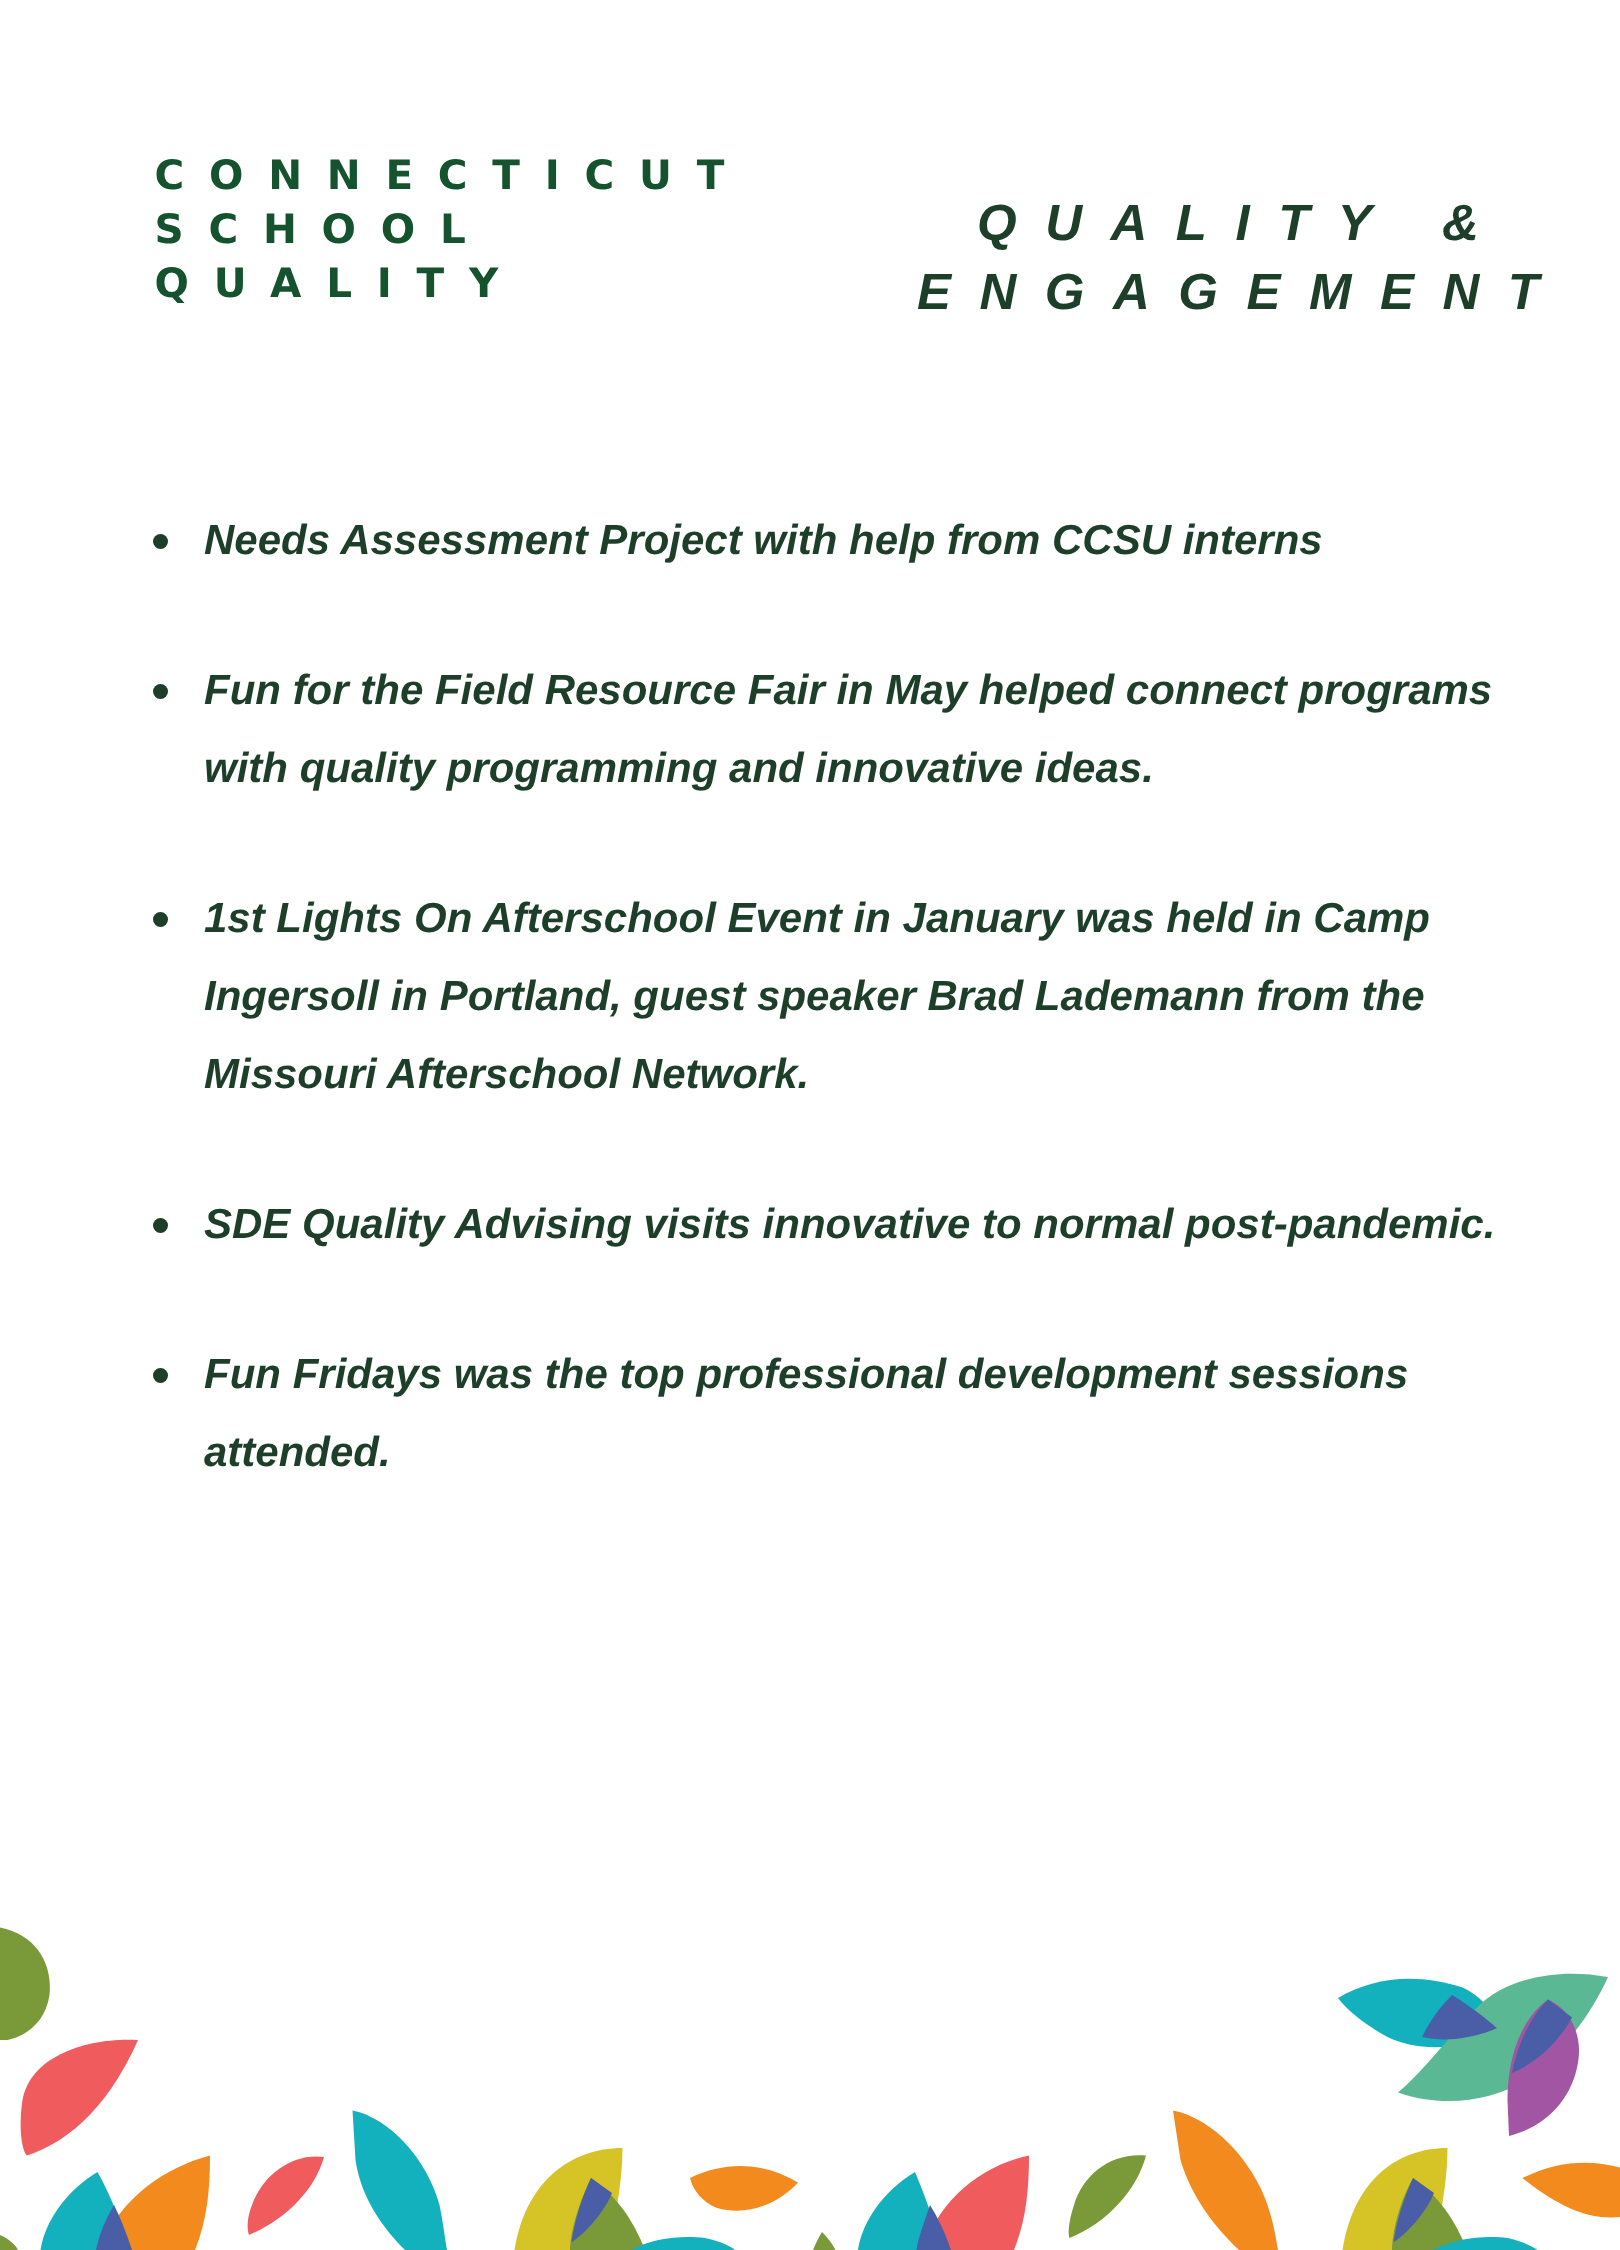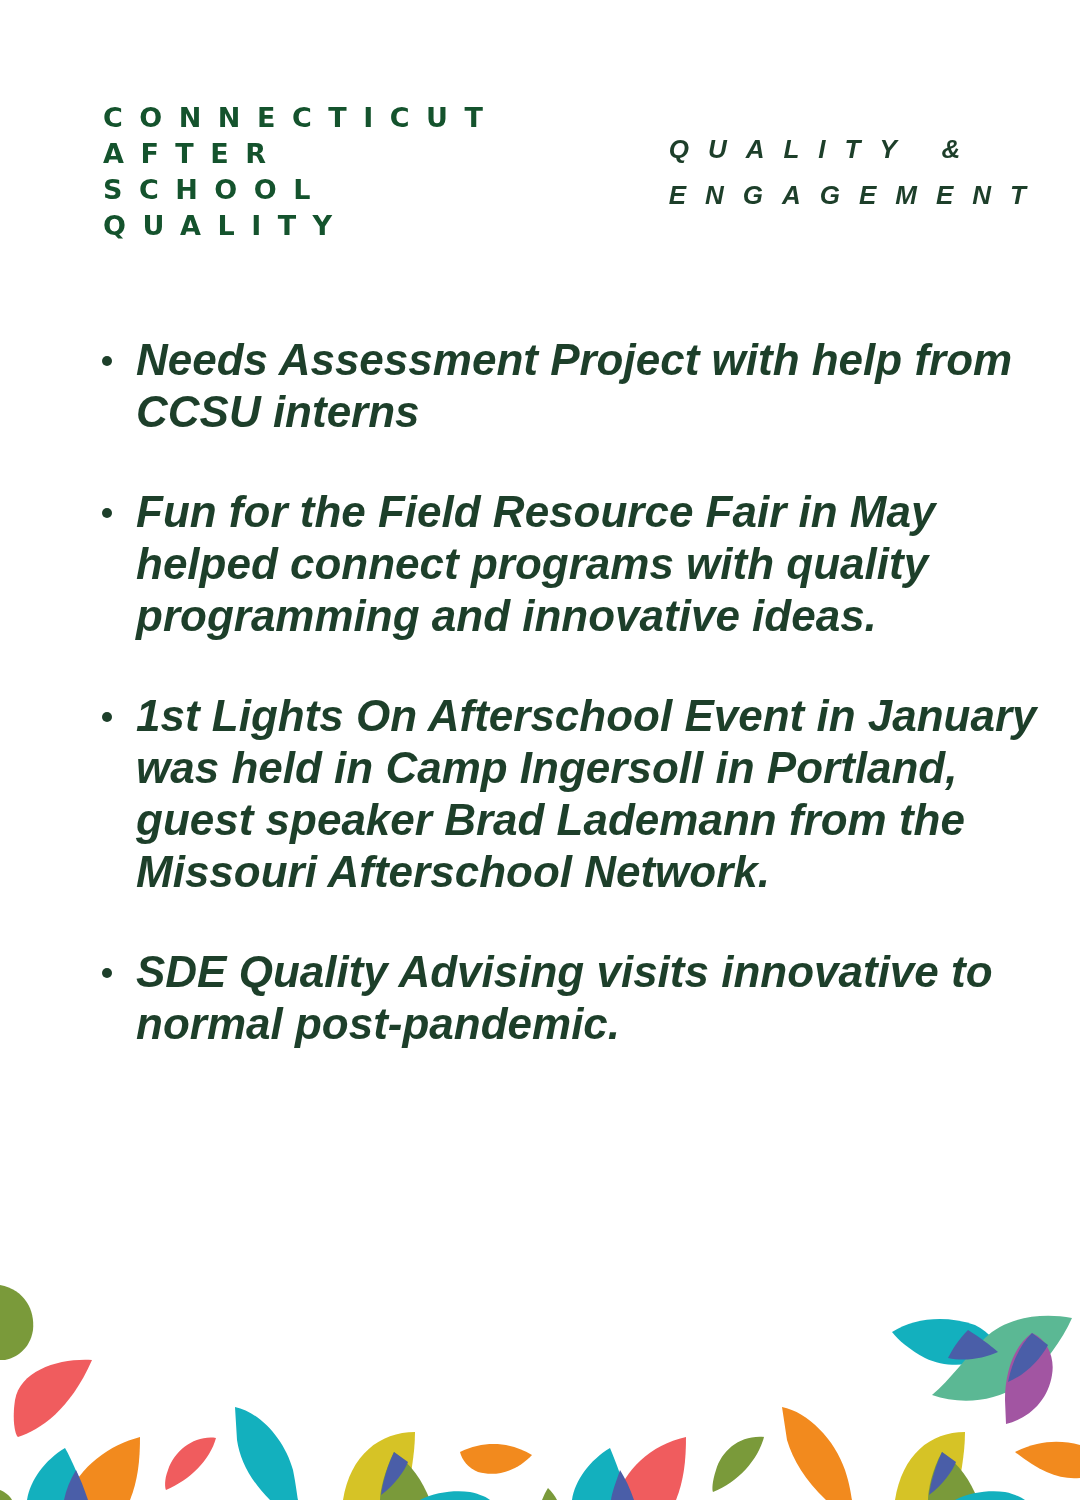--- a/index.html
+++ b/index.html
@@ -11,62 +11,62 @@
     .logo {
       position: absolute; left: 103px; top: 100px;
       color: #14532d; font-weight: 800; font-size: 27px;
       letter-spacing: 16.5px; line-height: 36px;
       font-family: "DejaVu Sans", sans-serif;
     }
     .logo div { white-space: nowrap; }
     .title {
       position: absolute; right: 54px; top: 126px;
       color: #1d3f2a; font-style: italic; font-weight: 700;
-      font-size: 26px; line-height: 46px; text-align: left;
+      font-size: 34px; line-height: 46px; text-align: center;
       letter-spacing: 19px; font-family: "Liberation Sans", sans-serif;
     }
     .title div { white-space: nowrap; margin-right: -19px; }
     .bullets {
       position: absolute; left: 102px; top: 334px; width: 940px;
       margin: 0; padding: 0; list-style: none;
     }
     .bullets li {
       position: relative; padding-left: 34px;
       color: #1d3f2a; font-style: italic; font-weight: 700;
-      font-size: 44px; line-height: 52px;
+      font-size: 28px; line-height: 52px;
       font-family: "Liberation Sans", sans-serif;
       margin-bottom: 48px;
     }
     .bullets li .dot {
       position: absolute; left: 0; top: 22px; width: 10px; height: 10px;
       border-radius: 50%; background: #1d3f2a;
     }
     .leaves { position: absolute; left: 0; top: 1270px; width: 1080px; height: 230px; }
     .leaves svg { display: block; }
   </style>
 </head>
 <body>
 
 <div class="logo">
   <div>CONNECTICUT</div>
-  <div>AFTER</div>
   <div>SCHOOL</div>
   <div>QUALITY</div>
 </div>
 
 <div class="title">
   <div>QUALITY &amp;</div>
   <div>ENGAGEMENT</div>
 </div>
 
 <ul class="bullets">
   <li><span class="dot"></span><span>Needs Assessment Project with help from CCSU interns</span></li>
   <li><span class="dot"></span><span>Fun for the Field Resource Fair in May helped connect programs with quality programming and innovative ideas.</span></li>
   <li><span class="dot"></span><span>1st Lights On Afterschool Event in January was held in Camp Ingersoll in Portland, guest speaker Brad Lademann from the Missouri Afterschool Network.</span></li>
   <li><span class="dot"></span><span>SDE Quality Advising visits innovative to normal post-pandemic.</span></li>
+  <li><span class="dot"></span><span>Fun Fridays was the top professional development sessions attended.</span></li>
 </ul>
 
 <div class="leaves">
   <svg width="1080" height="230" viewBox="0 1270 1080 230">
     <g style="mix-blend-mode: multiply">
 
       <path d="M0,1285 C25,1290 35,1310 33,1330 C30,1350 15,1358 5,1360 L0,1360 Z" fill="#7a9a3a"></path>
 
       <path d="M92,1360 C60,1358 20,1370 15,1400 C12,1420 15,1435 18,1437 C40,1430 70,1410 92,1360 Z" fill="#f05c5e"></path>
 

